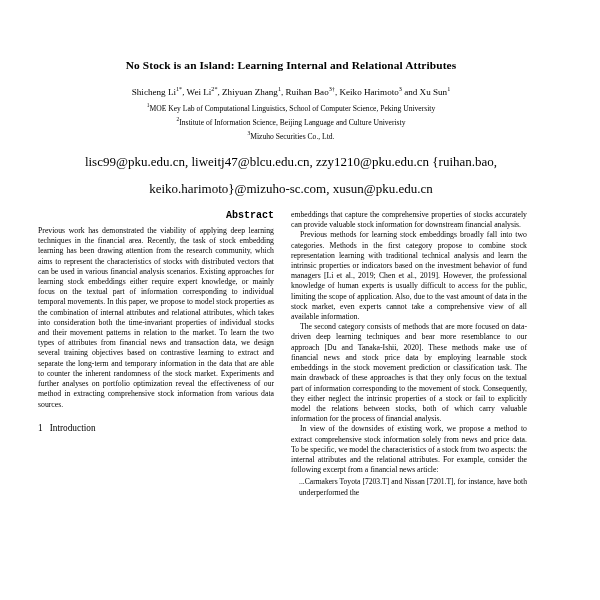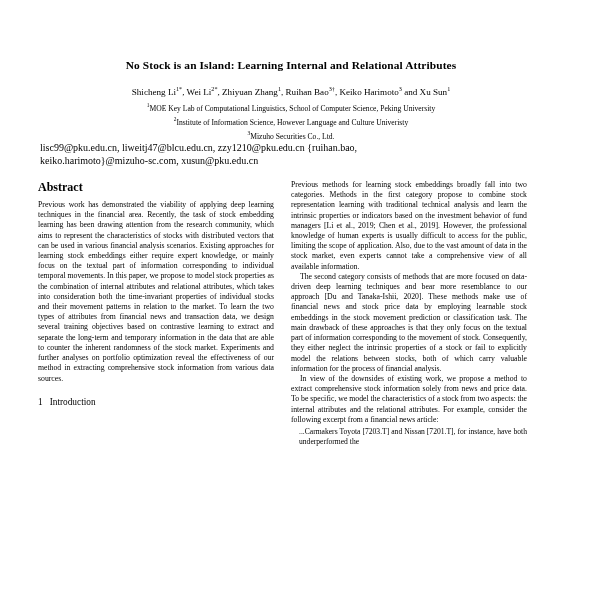--- a/index.html
+++ b/index.html
@@ -43,38 +43,40 @@
     text-align: center;
     font-size: 7.6px;
     line-height: 10.2px;
     margin: 0;
   }
   .affil .sup {
     font-size: 5.4px;
     vertical-align: super;
   }
   .emails {
-    font-size: 10px;
+    text-align: center;
+    font-size: 13px;
     line-height: 10.4px;
-    margin: 2px;
+    margin: 16px;
   }
   .cols {
     display: flex;
     gap: 17px;
     margin-top: 14px;
   }
   .col {
     width: 236px;
     flex: 0 0 236px;
   }
   .sec-head-centered {
-    text-align: left;
+    text-align: right;
     font-weight: bold;
-    font-size: 12px;
+    font-size: 10px;
     margin: 0 0 5px 0;
+    font-family: Liberation Mono, monospace;
   }
   .sec-head {
     font-weight: normal;
     font-size: 9.3px;
     margin: 13px 0 5px 0;
   }
   p.body {
     margin: 0 0 0 0;
     font-size: 7.75px;
     line-height: 10.2px;
@@ -100,38 +102,39 @@
 
   <div class="title">
     <div>No Stock is an Island: Learning Internal and Relational Attributes</div>
   </div>
 
   <div class="authors">
     <span><span>Shicheng Li</span><span class="sup">1*</span></span><span>, </span><span><span>Wei Li</span><span class="sup">2*</span></span><span>, </span><span><span>Zhiyuan Zhang</span><span class="sup">1</span></span><span>, </span><span><span>Ruihan Bao</span><span class="sup">3†</span></span><span>, </span><span><span>Keiko Harimoto</span><span class="sup">3</span></span><span> and </span><span><span>Xu Sun</span><span class="sup">1</span></span>
   </div>
 
   <div class="affil"><span class="sup">1</span><span>MOE Key Lab of Computational Linguistics, School of Computer Science, Peking University</span></div>
-  <div class="affil"><span class="sup">2</span><span>Institute of Information Science, However Language and Culture Univeristy</span></div>
+  <div class="affil"><span class="sup">2</span><span>Institute of Information Science, Beijing Language and Culture Univeristy</span></div>
   <div class="affil"><span class="sup">3</span><span>Mizuho Securities Co., Ltd.</span></div>
 
   <div class="emails">lisc99@pku.edu.cn, liweitj47@blcu.edu.cn, zzy1210@pku.edu.cn {ruihan.bao,</div>
   <div class="emails">keiko.harimoto}@mizuho-sc.com, xusun@pku.edu.cn</div>
 
   <div class="cols">
 
     <div class="col">
       <div class="sec-head-centered">Abstract</div>
       <p class="body">Previous work has demonstrated the viability of applying deep learning techniques in the financial area. Recently, the task of stock embedding learning has been drawing attention from the research community, which aims to represent the characteristics of stocks with distributed vectors that can be used in various financial analysis scenarios. Existing approaches for learning stock embeddings either require expert knowledge, or mainly focus on the textual part of information corresponding to individual temporal movements. In this paper, we propose to model stock properties as the combination of internal attributes and relational attributes, which takes into consideration both the time-invariant properties of individual stocks and their movement patterns in relation to the market. To learn the two types of attributes from financial news and transaction data, we design several training objectives based on contrastive learning to extract and separate the long-term and temporary information in the data that are able to counter the inherent randomness of the stock market. Experiments and further analyses on portfolio optimization reveal the effectiveness of our method in extracting comprehensive stock information from various data sources.</p>
 
       <div class="sec-head">
         <span>1</span>&nbsp;&nbsp;&nbsp;<span>Introduction</span>
       </div>
     </div>
 
     <div class="col">
+      <p class="body">embeddings that capture the comprehensive properties of stocks accurately can provide valuable stock information for downstream financial analysis.</p>
       <p class="body">Previous methods for learning stock embeddings broadly fall into two categories. Methods in the first category propose to combine stock representation learning with traditional technical analysis and learn the intrinsic properties or indicators based on the investment behavior of fund managers [Li et al., 2019; Chen et al., 2019]. However, the professional knowledge of human experts is usually difficult to access for the public, limiting the scope of application. Also, due to the vast amount of data in the stock market, even experts cannot take a comprehensive view of all available information.</p>
       <p class="body">The second category consists of methods that are more focused on data-driven deep learning techniques and bear more resemblance to our approach [Du and Tanaka-Ishii, 2020]. These methods make use of financial news and stock price data by employing learnable stock embeddings in the stock movement prediction or classification task. The main drawback of these approaches is that they only focus on the textual part of information corresponding to the movement of stock. Consequently, they either neglect the intrinsic properties of a stock or fail to explicitly model the relations between stocks, both of which carry valuable information for the process of financial analysis.</p>
       <p class="body">In view of the downsides of existing work, we propose a method to extract comprehensive stock information solely from news and price data. To be specific, we model the characteristics of a stock from two aspects: the internal attributes and the relational attributes. For example, consider the following excerpt from a financial news article:</p>
       <p class="quote">...Carmakers Toyota [7203.T] and Nissan [7201.T], for instance, have both underperformed the</p>
     </div>
 
   </div>
 </div>
 
 </body></html>

